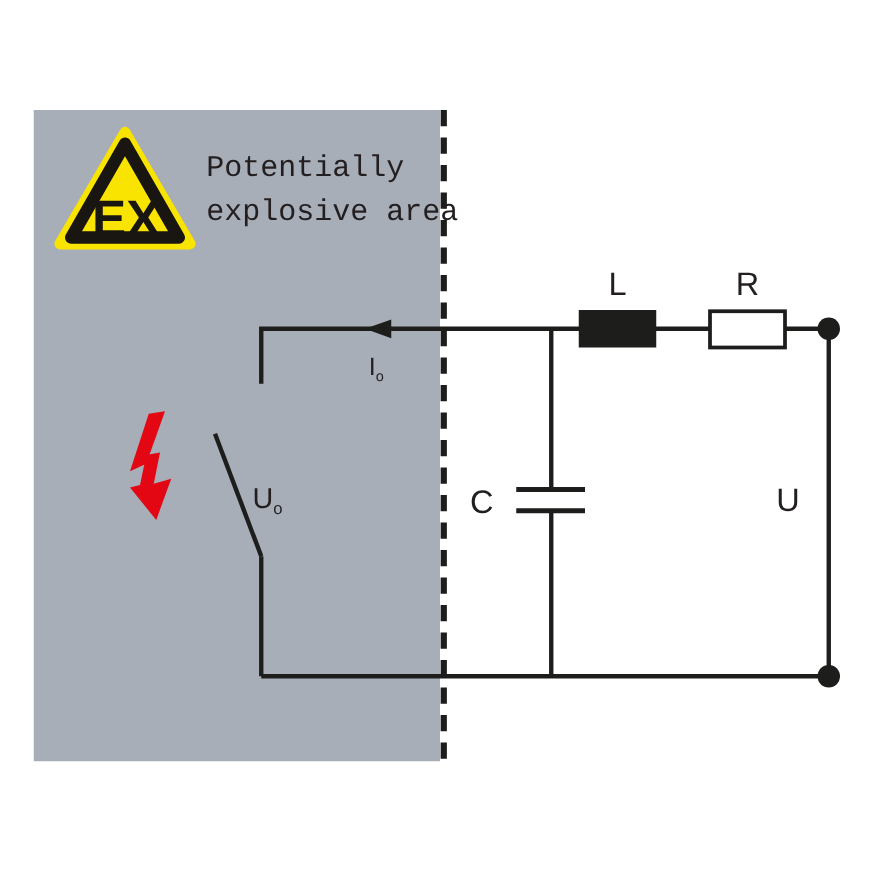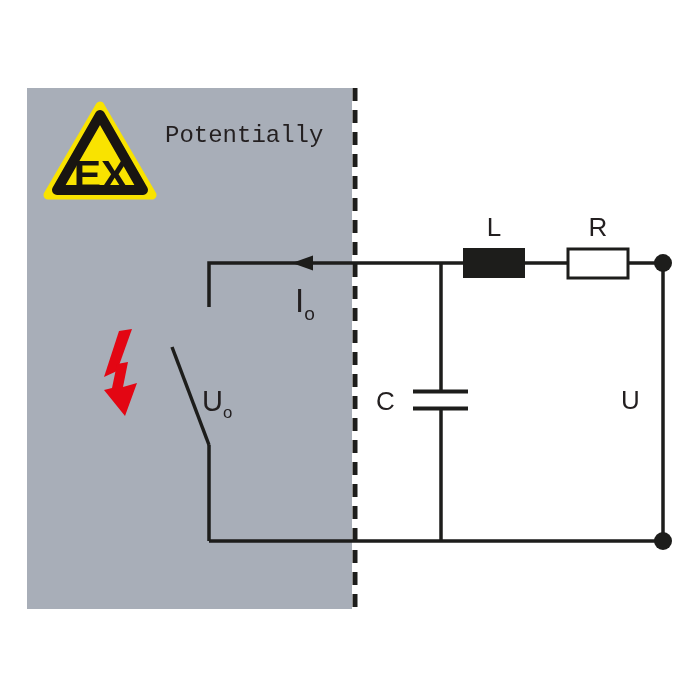--- a/index.html
+++ b/index.html
@@ -23,22 +23,22 @@
   .flash{fill:var(--flash-red,#e30613);stroke:none;}
   
   .lbl{
     position:absolute;font-size:26px;line-height:1;color:var(--text-black,#231f20);
   }
   .lbl sub{font-size:0.58em;line-height:0;}
   .lbl-L{left:463px;top:214px;width:62px;text-align:center;}
   .lbl-R{left:568px;top:214px;width:60px;text-align:center;}
   .lbl-C{left:376px;top:388px;}
   .lbl-U{left:621px;top:387px;}
-  .lbl-Io{left:295px;top:284px;font-size:33px;}
-  .lbl-Uo{left:202px;top:387px;font-size:29px;}
+  .lbl-Io{left:295px;top:284px;font-size:20px;}
+  .lbl-Uo{left:202px;top:387px;font-size:23px;}
   .zone-caption{
     position:absolute;left:165px;top:118px;font-size:24px;line-height:35px;
     color:var(--text-black,#231f20);
     font-family:Liberation Mono, monospace;
   }
   
   .ex-sign{position:absolute;left:40px;top:100px;width:120px;height:106px;}
   .ex-outer{fill:var(--warning-yellow,#f9e300);stroke:var(--warning-yellow,#f9e300);
     stroke-width:9;stroke-linejoin:round;}
   .ex-band{fill:var(--warning-yellow,#f9e300);stroke:var(--warning-black,#191511);
@@ -54,20 +54,21 @@
   <div class="zone"></div>
 
   <svg class="ex-sign" viewBox="0 0 120 106" aria-hidden="true">
     <polygon class="ex-outer" points="60,6 112,95 8,95"></polygon>
     <polygon class="ex-band" points="60,15 103,90 17,90"></polygon>
     <text class="ex-text" x="61" y="89">EX</text>
   </svg>
 
   <div class="zone-caption">
     <div>Potentially</div>
+    <div>explosive area</div>
   </div>
 
   <svg class="draw" viewBox="0 0 700 700" aria-hidden="true">
 
     <line class="boundary" x1="355" y1="88" x2="355" y2="609"></line>
 
     <path class="wire" d="M209 307 L209 263 L663 263"></path>
 
     <path class="wire" d="M663 263 L663 541 L209 541"></path>
 

